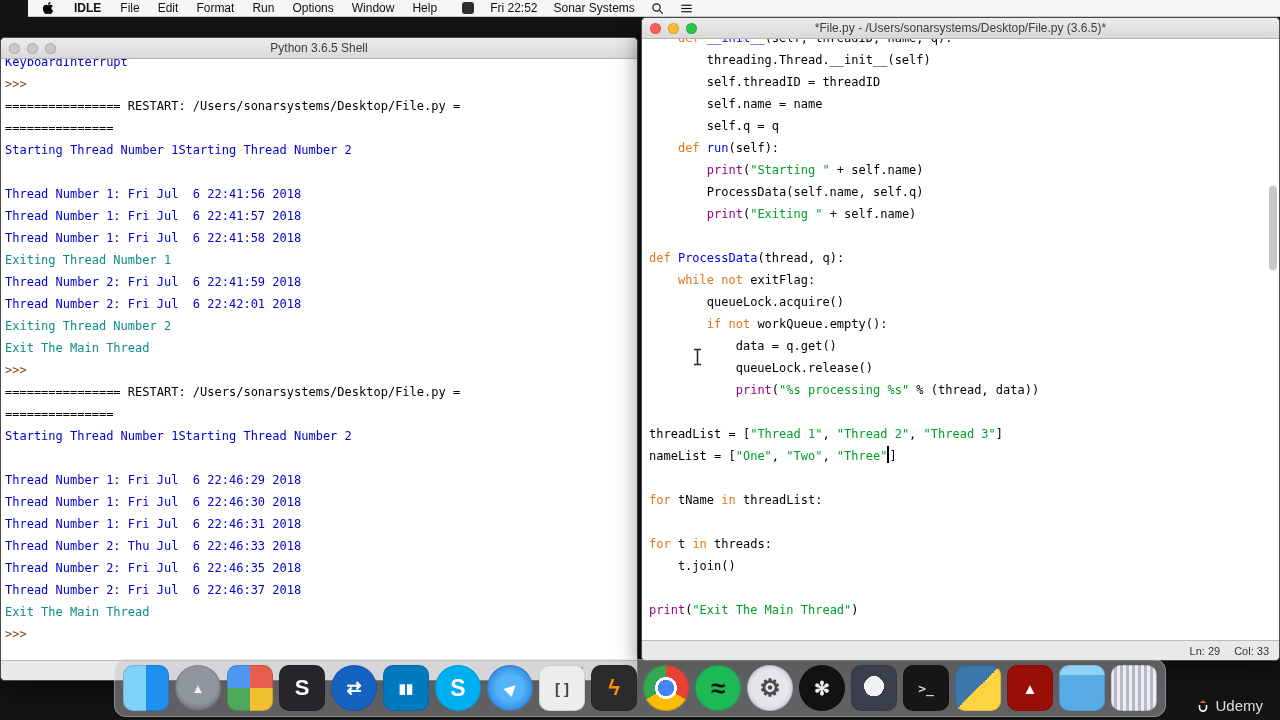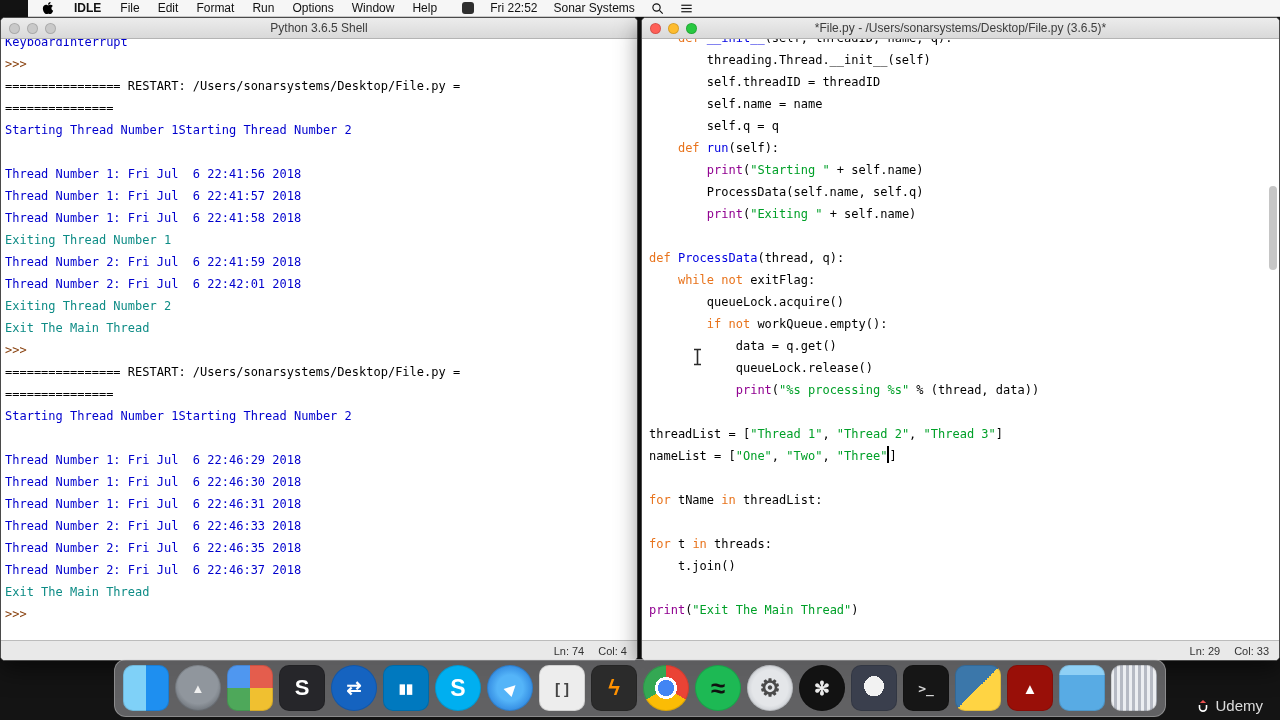--- a/index.html
+++ b/index.html
@@ -16,21 +16,21 @@
   .menu-item { padding:0 9px; }
   .mb-right { padding-right:10px; }
   .mb-right > * { margin-left:16px; display:flex; align-items:center; }
   .mb-extra { width:12px; height:12px; background:#2e2e2e; border-radius:3px; }
   .mb-time, .mb-user { color:#111; }
 
   
   .window { position:absolute; top:17px; height:644px; background:#fff;
     border:1px solid #4a4a4a; border-radius:5px; overflow:hidden;
     box-shadow:0 8px 24px rgba(0,0,0,0.55); }
-  .win-left  { left:0;     width:638px; }
+  .win-left  { left:0;     width:638px;margin-top:20px; }
   .win-right { left:641px; width:639px; }
   .titlebar { position:absolute; top:0; left:0; right:0; height:21px;
     background:linear-gradient(#ececec,#d9d9d9); border-bottom:1px solid #b4b4b4;
     display:flex; align-items:center; justify-content:center; font-size:12px; color:#3d3d3d; }
   .lights { position:absolute; left:8px; top:5px; display:flex; gap:7px; }
   .tl { width:11px; height:11px; border-radius:50%; display:inline-block; border:1px solid rgba(0,0,0,0.15); }
   .inactive .tl { background:#c9c9c9; }
   .tl-red { background:#ff5f57; } .tl-yellow { background:#febc2e; } .tl-green { background:#28c840; }
   .content { position:absolute; top:21px; left:0; right:0; bottom:16px; background:#fff; overflow:hidden; }
   .content-shell  { padding-left:4px; }
@@ -138,21 +138,21 @@
         <div class="code-line"><span class="t-ex">Exiting Thread Number 2</span></div>
         <div class="code-line"><span class="t-ex">Exit The Main Thread</span></div>
         <div class="code-line"><span class="t-pr">&gt;&gt;&gt; </span></div>
         <div class="code-line"><span class="t-pl">================ RESTART: /Users/sonarsystems/Desktop/File.py =</span></div>
         <div class="code-line"><span class="t-pl">===============</span></div>
         <div class="code-line"><span class="t-out">Starting Thread Number 1Starting Thread Number 2</span></div>
         <div class="code-line"></div>
         <div class="code-line"><span class="t-out">Thread Number 1: Fri Jul  6 22:46:29 2018</span></div>
         <div class="code-line"><span class="t-out">Thread Number 1: Fri Jul  6 22:46:30 2018</span></div>
         <div class="code-line"><span class="t-out">Thread Number 1: Fri Jul  6 22:46:31 2018</span></div>
-        <div class="code-line"><span class="t-out">Thread Number 2: Fri Jul  6 22:46:33 2018</span></div>
+        <div class="code-line"><span class="t-out">Thread Number 2: Thu Jul  6 22:46:33 2018</span></div>
         <div class="code-line"><span class="t-out">Thread Number 2: Fri Jul  6 22:46:35 2018</span></div>
         <div class="code-line"><span class="t-out">Thread Number 2: Fri Jul  6 22:46:37 2018</span></div>
         <div class="code-line"><span class="t-ex">Exit The Main Thread</span></div>
         <div class="code-line"><span class="t-pr">&gt;&gt;&gt; </span></div>
       </div>
   </div>
   <div class="statusbar">
     <span>Ln: 74</span>
     <span>Col: 4</span>
   </div>

